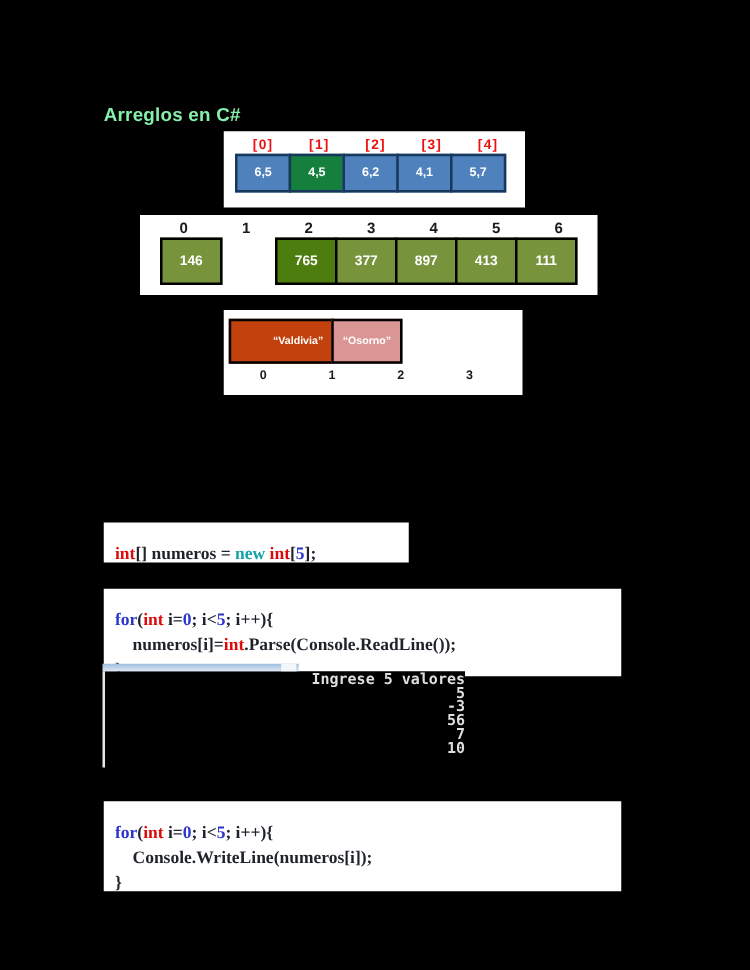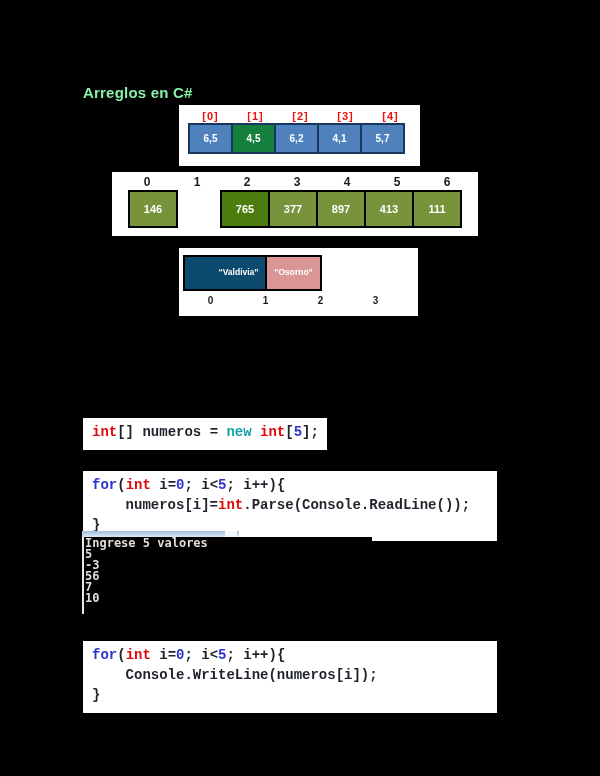--- a/index.html
+++ b/index.html
@@ -28,29 +28,29 @@
   #arr2 .cell{width:46px;height:34px;margin-right:-2px;font-size:11px;}
 
   #arr3{left:179px;top:248px;width:239px;height:68px;}
   #arr3 .cell-row{padding-left:4px;margin-top:7px;}
   #arr3 .cell{width:51px;height:32px;margin-right:-2px;font-size:8.5px;
               text-align:center;line-height:1.15;padding:0 1px;}
   #arr3 .idx-row{padding-left:4px;margin-top:4px;}
   #arr3 .idx{width:55px;font-size:10px;}
 
   
-  .code{position:absolute;background:#fff;font-family:Liberation Mono, monospace;
+  .code{position:absolute;background:#fff;font-family:Liberation Serif, serif;
         font-weight:bold;font-size:14px;line-height:20px;white-space:pre;
-        padding:4px 9px;box-sizing:border-box;}
+        padding:16px 9px;box-sizing:border-box;}
   #code1{left:83px;top:404px;width:244px;height:32px;}
   #code2{left:83px;top:457px;width:414px;height:70px;}
   #code3{left:83px;top:627px;width:414px;height:72px;}
 
   
-  .console{position:absolute;left:82px;top:531px;width:290px;}
+  .console{position:absolute;left:82px;top:531px;width:290px;text-align:right;}
   .console-titlebar{width:157px;height:6px;
         background:linear-gradient(to bottom,#9FBEDF,#DCE8F5);position:relative;}
   .console-titlebar .hl{position:absolute;right:2px;top:0;width:12px;height:6px;background:#F2F7FC;}
   .console-body{background:#000;border-left:2px solid #E8E8E8;min-height:76px;
         padding:1px 0 0 1px;}
   .console-body .cline{font-family:"DejaVu Sans Mono",monospace;font-weight:bold;
         font-size:12px;line-height:11px;color:#DEDEDE;white-space:pre;}
 </style>
 </head>
 <body>
@@ -91,21 +91,21 @@
         <div class="cell" style="background: #4d7c0f; border-color: rgb(0, 0, 0); margin-left: 44px;">765</div>
         <div class="cell" style="background: rgb(119, 147, 60); border-color: rgb(0, 0, 0);">377</div>
         <div class="cell" style="background: rgb(119, 147, 60); border-color: rgb(0, 0, 0);">897</div>
         <div class="cell" style="background: rgb(119, 147, 60); border-color: rgb(0, 0, 0);">413</div>
         <div class="cell" style="background: rgb(119, 147, 60); border-color: rgb(0, 0, 0);">111</div>
       </div>
   </div>
 
   <div class="array-box" id="arr3">
     <div class="cell-row" id="arr3-cells">
-        <div class="cell" style="background: #0c4a6e; border-color: rgb(0, 0, 0); padding-left: 28px;">“Valdivia”</div>
+        <div class="cell" style="background: #c2410c; border-color: rgb(0, 0, 0); padding-left: 28px;">“Valdivia”</div>
         <div class="cell" style="background: rgb(217, 150, 148); border-color: rgb(0, 0, 0);">“Osorno”</div>
       </div>
     <div class="idx-row" id="arr3-idx">
         <span class="idx" style="color: rgb(26, 26, 26);">0</span>
         <span class="idx" style="color: rgb(26, 26, 26);">1</span>
         <span class="idx" style="color: rgb(26, 26, 26);">2</span>
         <span class="idx" style="color: rgb(26, 26, 26);">3</span>
       </div>
   </div>
 

